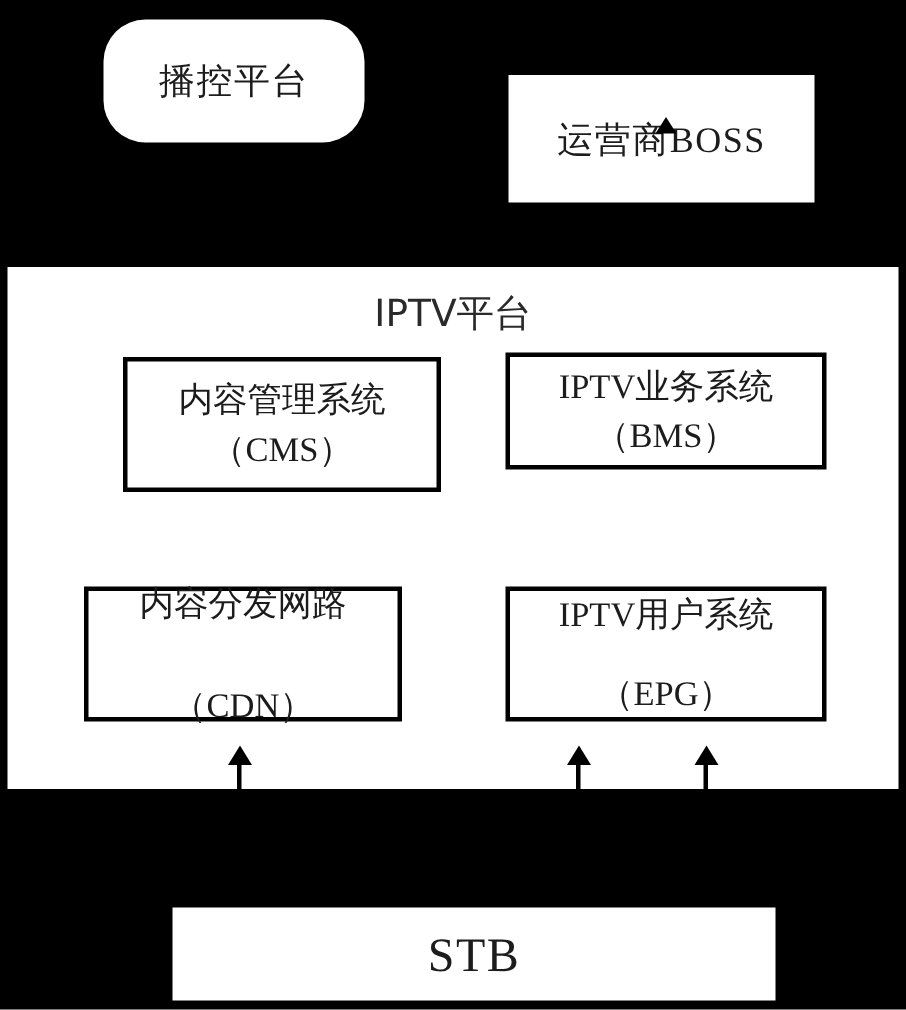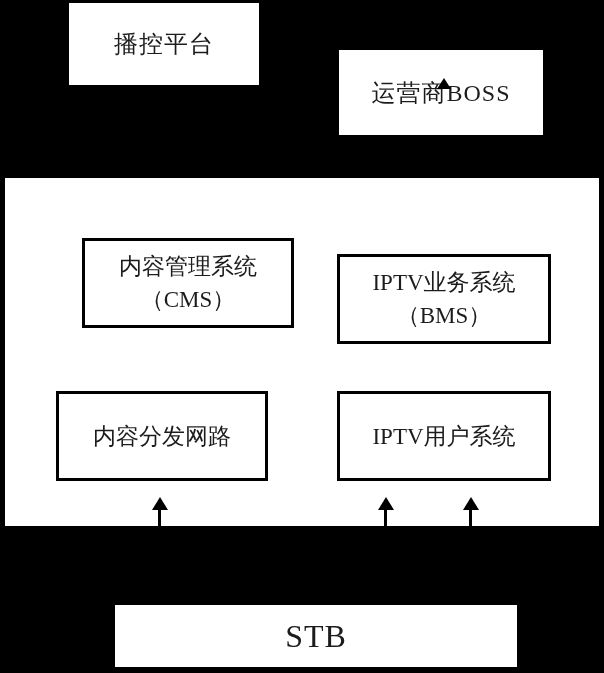--- a/index.html
+++ b/index.html
@@ -15,21 +15,21 @@
   .white-box {
     background: #ffffff;
     display: flex;
     align-items: center;
     justify-content: center;
     text-align: center;
   }
   .node-label { font-size: 24px; letter-spacing: 1px; }
 
   
-  #node-broadcast { left: 69px; top: 3px; width: 190px; height: 82px; }
+  #node-broadcast { left: 69px; top: 13px; width: 174px; height: 82px; border-radius: 28px; }
   #node-boss      { left: 339px; top: 3px; width: 204px; height: 85px; margin-top: 47px; }
 
   
   .tri-up {
     width: 0; height: 0;
     border-left: 7px solid transparent;
     border-right: 7px solid transparent;
     border-bottom: 11px solid #000000;
   }
   #arrowhead-boss { left: 437px; top: 78px; }
@@ -51,21 +51,21 @@
     border: 3px solid #000000;
     display: flex;
     flex-direction: column;
     align-items: center;
     justify-content: center;
     text-align: center;
     font-size: 23px;
     line-height: 33px;
   }
   #module-cms { left: 51px;  top: 60px;  width: 212px; height: 90px; margin-left: 26px; }
-  #module-bms { left: 332px; top: 76px;  width: 214px; height: 90px; align-items: center; }
+  #module-bms { left: 332px; top: 57px;  width: 214px; height: 78px; align-items: center; }
   #module-cdn { left: 51px;  top: 213px; width: 212px; height: 90px; gap: 35px; }
   #module-epg { left: 332px; top: 213px; width: 214px; height: 90px; gap: 20px; }
 
   
   .up-arrow-head {
     width: 0; height: 0;
     border-left: 8px solid transparent;
     border-right: 8px solid transparent;
     border-bottom: 13px solid #000000;
   }
@@ -87,37 +87,40 @@
   <span class="node-label">播控平台</span>
 </div>
 
 <div class="abs white-box" id="node-boss">
   <span class="node-label">运营商BOSS</span>
 </div>
 
 <div class="abs tri-up" id="arrowhead-boss"></div>
 
 <div class="abs" id="platform">
+  <div class="abs" id="platform-title">IPTV平台</div>
 
   <div class="abs module" id="module-cms">
     <span>内容管理系统</span>
     <span>（CMS）</span>
   </div>
 
   <div class="abs module" id="module-bms">
     <span>IPTV业务系统</span>
     <span>（BMS）</span>
   </div>
 
   <div class="abs module" id="module-cdn">
     <span>内容分发网路</span>
+    <span>（CDN）</span>
   </div>
 
   <div class="abs module" id="module-epg">
     <span>IPTV用户系统</span>
+    <span>（EPG）</span>
   </div>
 </div>
 
 <div class="abs up-arrow-head" id="arrow-cdn-head"></div>
 <div class="abs up-arrow-shaft" id="arrow-cdn-shaft"></div>
 <div class="abs up-arrow-head" id="arrow-epg1-head"></div>
 <div class="abs up-arrow-shaft" id="arrow-epg1-shaft"></div>
 <div class="abs up-arrow-head" id="arrow-epg2-head"></div>
 <div class="abs up-arrow-shaft" id="arrow-epg2-shaft"></div>
 

